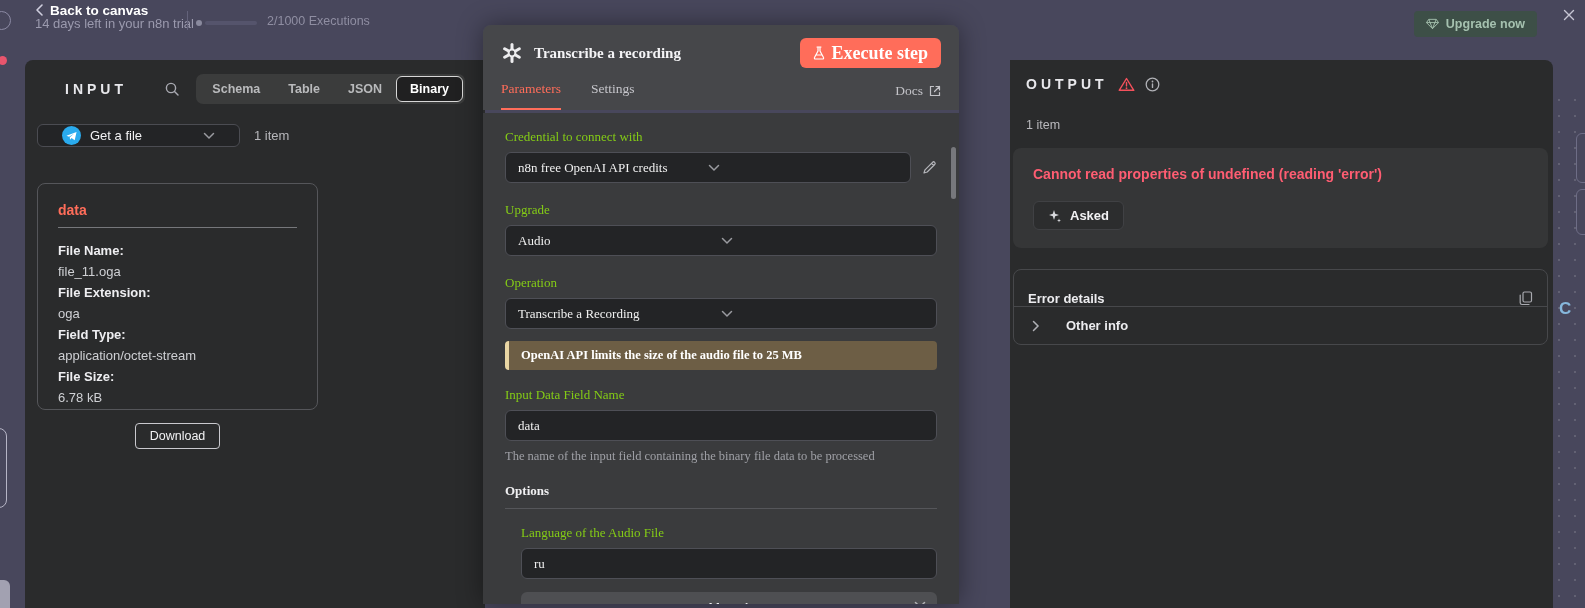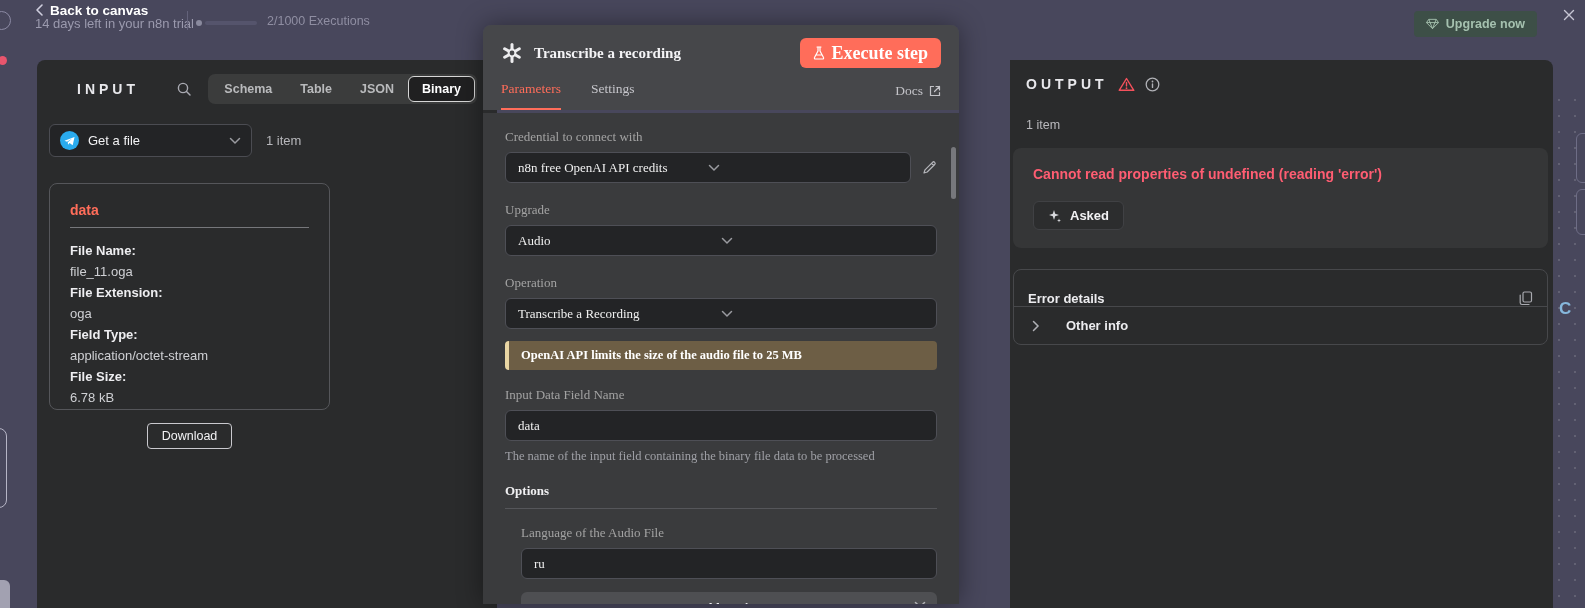--- a/index.html
+++ b/index.html
@@ -34,33 +34,33 @@
   .frag { position:absolute; }
   .frag-circle { left:-8px; top:11px; width:19px; height:19px; border-radius:50%; border:1.5px solid #8c8aa4; }
   .frag-reddot { left:-2px; top:56px; width:9px; height:9px; border-radius:50%; background:#e8556d; }
   .frag-left-card { left:-10px; top:428px; width:17px; height:80px; border-radius:8px; border:1.5px solid #b6b5c6; }
   .frag-left-bottom { left:-9px; top:580px; width:19px; height:40px; border-radius:6px; background:#b3b2c0; opacity:.85; }
   .frag-r1 { left:1576px; top:133px; width:20px; height:50px; border-radius:6px; border:1px solid #6e6d86; }
   .frag-r2 { left:1576px; top:189px; width:20px; height:46px; border-radius:6px; border:1px solid #6e6d86; }
   .frag-c { left:1559px; top:299px; font-size:17px; font-weight:bold; color:#86b7dc; }
   
   .panel { position:absolute; top:60px; bottom:0; background:#2a2b2c; }
-  .panel-input { left:25px; width:460px; border-radius:8px 0 0 0;margin-left:12px; }
+  .panel-input { left:25px; width:460px; border-radius:8px 0 0 0; }
   .panel-output { left:1010px; width:543px; border-radius:0 8px 0 0; }
   .panel-head { display:flex; align-items:center; padding:14px 20px 0 40px; }
   .panel-title { font-size:14px; font-weight:bold; letter-spacing:4px; color:#e8e8ec; }
   
   .tab-group { display:flex; align-items:center; background:#3b3c3c; border-radius:7px; padding:2px; margin-left:16px; }
   .tab-item { padding:5px 13px; font-size:12.5px; font-weight:bold; color:#b9babc; border-radius:6px; border:1px solid transparent; cursor:pointer; white-space:nowrap; }
   .tab-item.active { background:#202021; border-color:#d7d7d7; color:#ffffff; }
   .search-btn { margin-left:auto; cursor:pointer; display:flex; }
   
   .src-row { display:flex; align-items:center; margin:20px 0 0 12px; }
   .src-select {
-    width:203px; height:33px; display:flex; align-items:center; gap:9px; padding:0 10px;
+    width:203px; height:23px; display:flex; align-items:center; gap:9px; padding:0 24px;
     background:#232426; border:1px solid #4b4c52; border-radius:6px; cursor:pointer;
   }
   .src-label { font-size:13px; color:#f2f2f4; flex:1; }
   .items-count { margin-left:14px; font-size:13px; color:#b7b7bb; }
   .tg-icon { width:19px; height:19px; border-radius:50%; background:#2aabee; display:flex; align-items:center; justify-content:center; }
   
   .data-card {
     position:absolute; left:12px; top:123px; width:281px; height:227px;
     border:1px solid #55565a; border-radius:8px; padding:18px 20px;
   }
@@ -75,21 +75,21 @@
   .modal-head { background:#46474a; border-radius:8px 8px 0 0; padding:13px 18px 0 18px; }
   .mh-top { display:flex; align-items:center; gap:11px; }
   .modal-title { font-size:15px; font-weight:bold; color:#f4f4f6; flex:1; }
   .exec-btn { display:inline-flex; align-items:center; gap:7px; height:30px; padding:0 13px; background:#ff6d5a; border:none; border-radius:6px; color:#ffffff; font-size:18px; font-weight:bold; cursor:pointer; font-family:inherit; }
   .mh-tabs { display:flex; align-items:flex-end; gap:30px; margin-top:9px; height:33px; }
   .m-tab { font-size:13.5px; color:#c6c6cb; padding-bottom:11px; border-bottom:2px solid transparent; cursor:pointer; }
   .m-tab.active { color:#ff6d5a; border-bottom-color:#ff6d5a; font-weight:normal; }
   .docs-link { margin-left:auto; display:flex; align-items:center; gap:6px; color:#c3c3c8; font-size:13.5px; padding-bottom:11px; cursor:pointer; }
   .modal-body { position:absolute; top:88px; left:0; right:0; bottom:0; background:#3a3b3d; padding:16px 22px; overflow:hidden; }
   .scroll-thumb { position:absolute; right:3px; top:34px; width:5px; height:52px; border-radius:3px; background:#77787c; }
-  .fld-label { font-size:13px; color:#a3a3a3; margin-bottom:7px; }
+  .fld-label { font-size:13px; color:#84cc16; margin-bottom:7px; }
   .fld-select, .fld-input {
     height:31px; background:#232426; border:1px solid #4e4f56; border-radius:6px;
     display:flex; align-items:center; padding:0 12px; font-size:13px; color:#f0f0f0; cursor:pointer;
   }
   .fld-select span { flex:1; }
   input.fld-input { width:100%; font-family:inherit; cursor:text; outline:none; }
   .fld-group { margin-bottom:19px; }
   .cred-row { display:flex; align-items:center; gap:11px; }
   .cred-row .fld-select { flex:1; }
   .notice {

